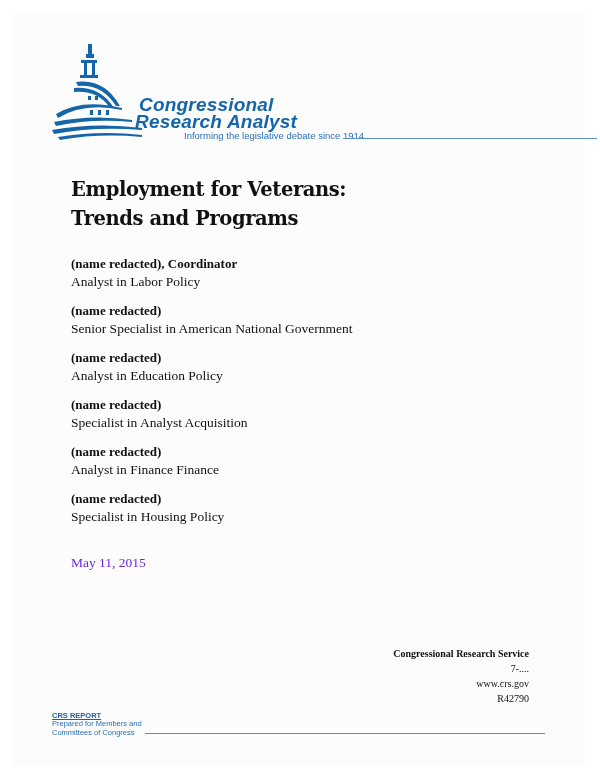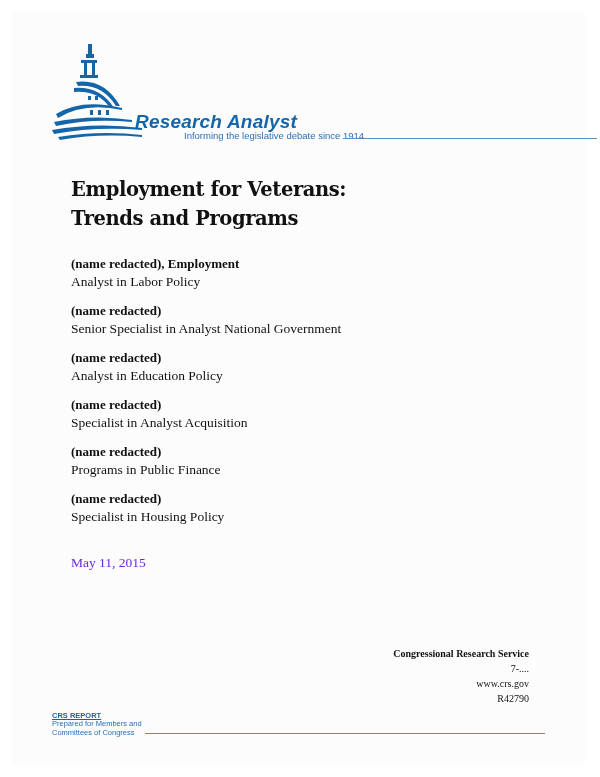--- a/index.html
+++ b/index.html
@@ -69,50 +69,51 @@
       <rect x="38" y="68" width="3" height="5"></rect>
       <rect x="46" y="68" width="3" height="5"></rect>
       <rect x="54" y="68" width="3" height="5"></rect>
 
       <path d="M4 72 Q30 56 70 66 L70 68 Q32 60 6 76 Z"></path>
       <path d="M2 80 Q40 72 80 78 L80 80 Q40 76 4 84 Z"></path>
       <path d="M0 88 Q44 80 90 86 L90 88 Q44 84 2 92 Z"></path>
       <path d="M6 95 Q48 88 90 93 L90 95 Q48 91 8 98 Z"></path>
     </g>
   </svg>
+  <div class="brand1">Congressional</div>
   <div class="brand2">Research Analyst</div>
   <div class="tagline">Informing the legislative debate since 1914</div>
   <div class="tagline-rule"></div>
 </div>
 
 <div class="title">
   <div>Employment for Veterans:</div>
   <div>Trends and Programs</div>
 </div>
 
 <div class="authors">
   <div class="author">
-    <div class="author-name">(name redacted), Employment</div>
+    <div class="author-name">(name redacted), Coordinator</div>
     <div class="author-title">Analyst in Labor Policy</div>
   </div>
   <div class="author">
     <div class="author-name">(name redacted)</div>
-    <div class="author-title">Senior Specialist in Analyst National Government</div>
+    <div class="author-title">Senior Specialist in American National Government</div>
   </div>
   <div class="author">
     <div class="author-name">(name redacted)</div>
     <div class="author-title">Analyst in Education Policy</div>
   </div>
   <div class="author">
     <div class="author-name">(name redacted)</div>
     <div class="author-title">Specialist in Analyst Acquisition</div>
   </div>
   <div class="author">
     <div class="author-name">(name redacted)</div>
-    <div class="author-title">Programs in Public Finance</div>
+    <div class="author-title">Analyst in Finance Finance</div>
   </div>
   <div class="author">
     <div class="author-name">(name redacted)</div>
     <div class="author-title">Specialist in Housing Policy</div>
   </div>
 </div>
 
 <div class="date">May 11, 2015</div>
 
 <div class="crs-block">

